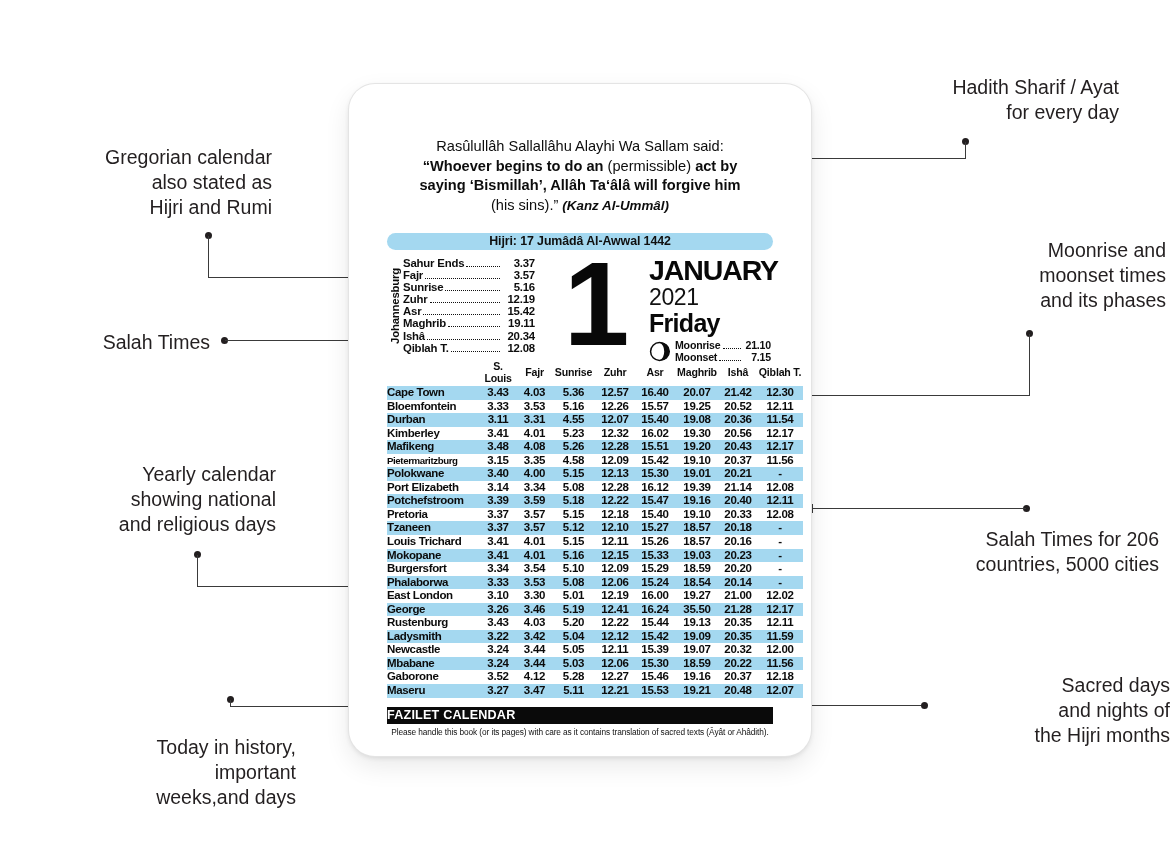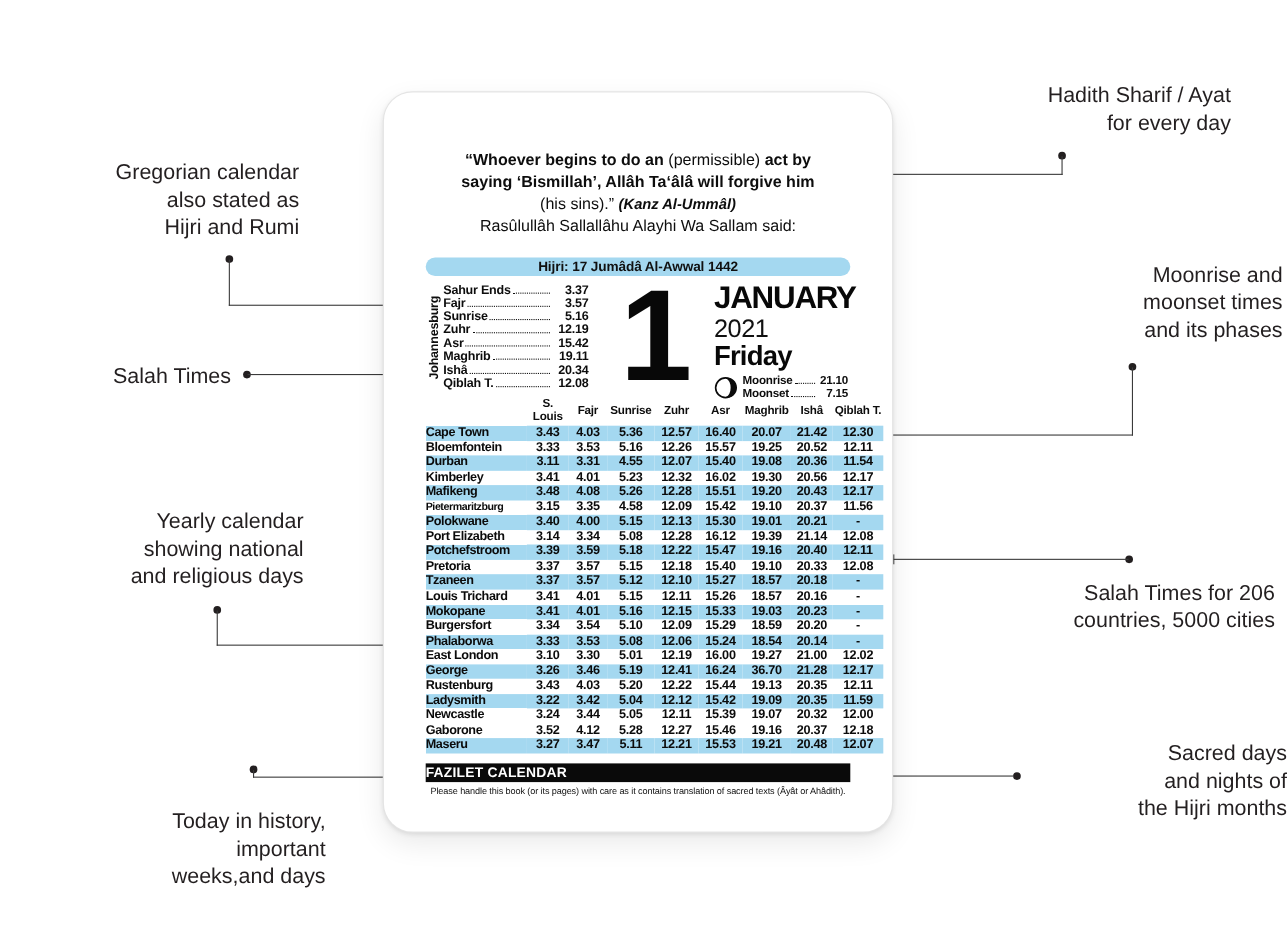--- a/index.html
+++ b/index.html
@@ -326,27 +326,27 @@
 and nights of
 the Hijri months</div>
 <div class="dot" style="left:921px; top:702px;"></div>
 <div class="leader h" style="left:806px; top:705px; width:115px;"></div>
 <div class="tick" style="left:806px; top:701px;"></div>
 
 <div id="calendar-card">
   <div id="calendar-page">
 
     <div id="hadith-block">
+      <div id="hadith-intro">Rasûlullâh Sallallâhu Alayhi Wa Sallam said:</div>
       <div id="hadith-body">
         <b>“Whoever begins to do an</b><span> (permissible) </span><b>act by</b><br>
         <b>saying ‘Bismillah’, Allâh Ta‘âlâ will forgive him</b><br>
         <span>(his sins).”</span>
         <span id="hadith-source">(Kanz Al-Ummâl)</span>
       </div>
-      <div id="hadith-intro">Rasûlullâh Sallallâhu Alayhi Wa Sallam said:</div>
     </div>
 
     <div id="hijri-band">Hijri: 17 Jumâdâ Al-Awwal 1442</div>
 
     <div id="date-header">
       <div id="city-vertical">Johannesburg</div>
       <div id="prayer-list">
           <div class="prayer-row">
             <span class="prayer-name">Sahur Ends</span>
             <span class="prayer-dots"></span>
@@ -616,21 +616,21 @@
             <td>21.00</td>
             <td>12.02</td>
           </tr>
           <tr class="band">
             <td class="city-name">George</td>
             <td>3.26</td>
             <td>3.46</td>
             <td>5.19</td>
             <td>12.41</td>
             <td>16.24</td>
-            <td>36.70</td>
+            <td>35.50</td>
             <td>21.28</td>
             <td>12.17</td>
           </tr>
           <tr>
             <td class="city-name">Rustenburg</td>
             <td>3.43</td>
             <td>4.03</td>
             <td>5.20</td>
             <td>12.22</td>
             <td>15.44</td>
@@ -653,20 +653,31 @@
             <td class="city-name">Newcastle</td>
             <td>3.24</td>
             <td>3.44</td>
             <td>5.05</td>
             <td>12.11</td>
             <td>15.39</td>
             <td>19.07</td>
             <td>20.32</td>
             <td>12.00</td>
           </tr>
+          <tr class="band">
+            <td class="city-name">Mbabane</td>
+            <td>3.24</td>
+            <td>3.44</td>
+            <td>5.03</td>
+            <td>12.06</td>
+            <td>15.30</td>
+            <td>18.59</td>
+            <td>20.22</td>
+            <td>11.56</td>
+          </tr>
           <tr>
             <td class="city-name">Gaborone</td>
             <td>3.52</td>
             <td>4.12</td>
             <td>5.28</td>
             <td>12.27</td>
             <td>15.46</td>
             <td>19.16</td>
             <td>20.37</td>
             <td>12.18</td>

